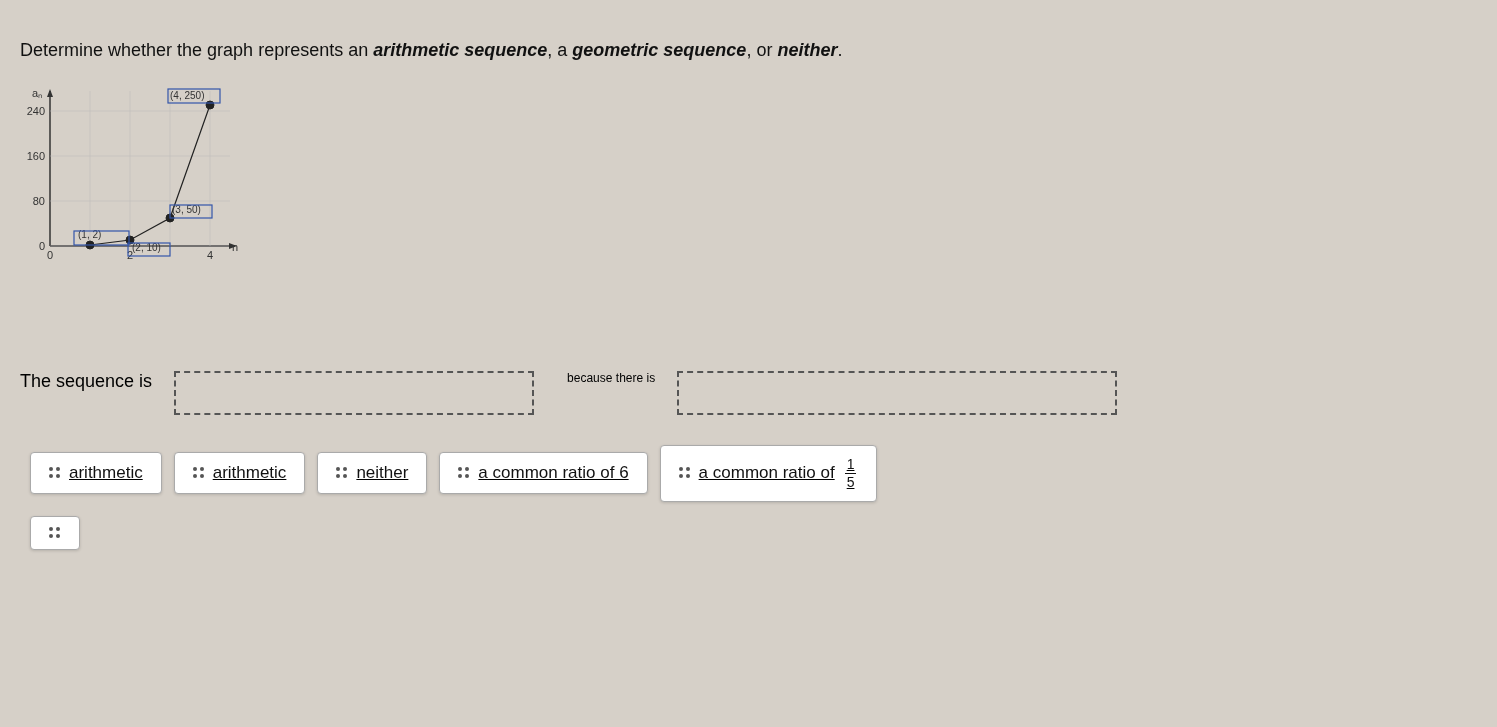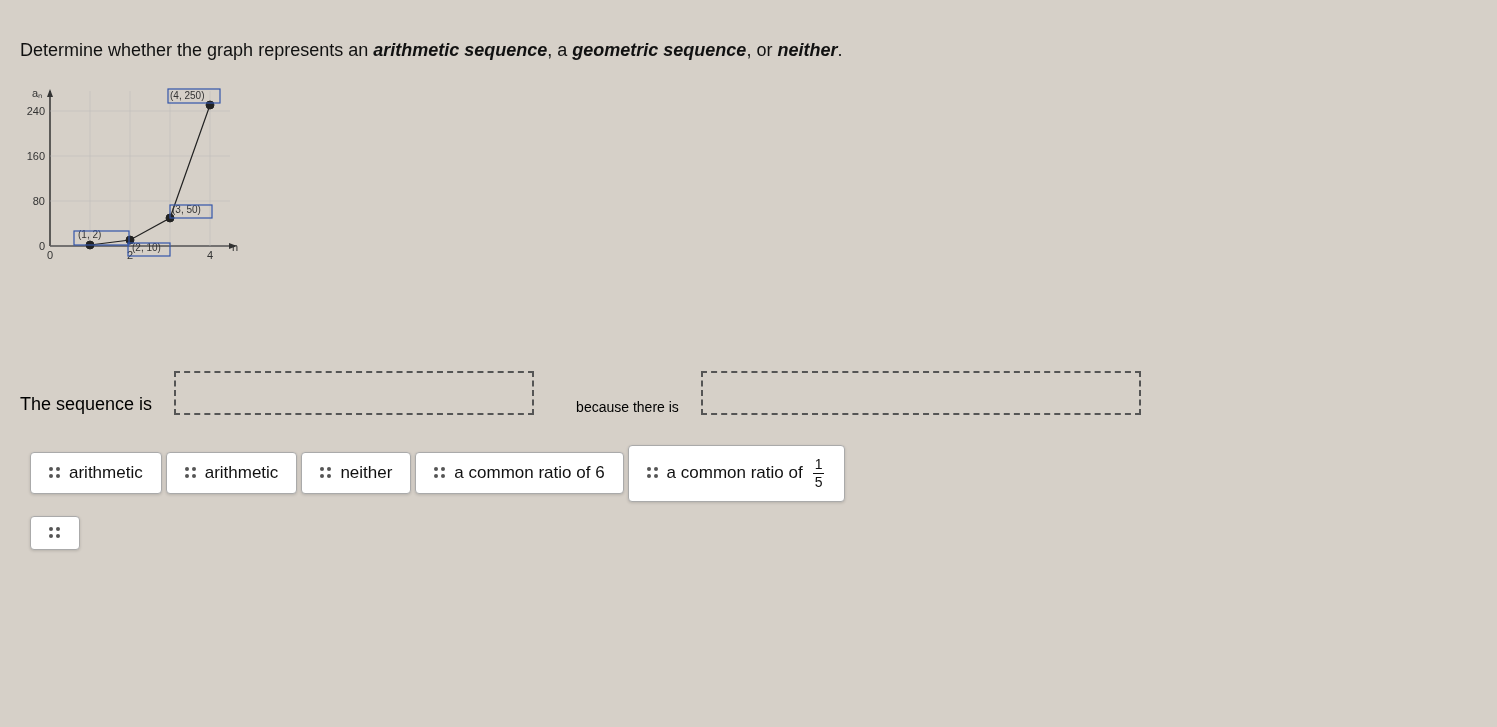--- a/index.html
+++ b/index.html
@@ -64,40 +64,41 @@
       align-items: center;
       padding: 0 8px;
       background: transparent;
     }
 
     .drop-box-wide {
       min-width: 440px;
     }
 
     .because-label {
-      font-size: 14px;
+      font-size: 12px;
       white-space: nowrap;
-      margin-left: 26px;
+      margin-left: 17px;
       margin-right: 6px;
     }
 
     
     .tiles-area {
       margin-top: 30px;
       display: flex;
       flex-direction: column;
       gap: 14px;
       padding-left: 10px;
     }
 
     .tiles-row {
       display: flex;
-      gap: 4px;
+      gap: 12px;
       align-items: center;
       flex-wrap: wrap;
+      text-decoration: underline;
     }
 
     .tile {
       background: #fff;
       border: 1.5px solid #aaa;
       border-radius: 4px;
       padding: 10px 18px;
       font-size: 17px;
       color: #111;
       cursor: grab;
@@ -139,21 +140,21 @@
       padding: 0 2px;
       line-height: 1.2;
     }
     .fraction .denom {
       padding: 0 2px;
       line-height: 1.2;
     }
 
     .sequence-area {
       display: flex;
-      align-items: flex-end;
+      align-items: flex-start;
       margin-top: 60px;
       gap: 16px;
     }
   </style>
 </head>
 <body>
 
 <h1 class="title">
   <span>Determine whether the graph represents an </span><em>arithmetic sequence</em><span>, a </span><em>geometric sequence</em><span>, or </span><em>neither</em><span>.</span>
 </h1>

